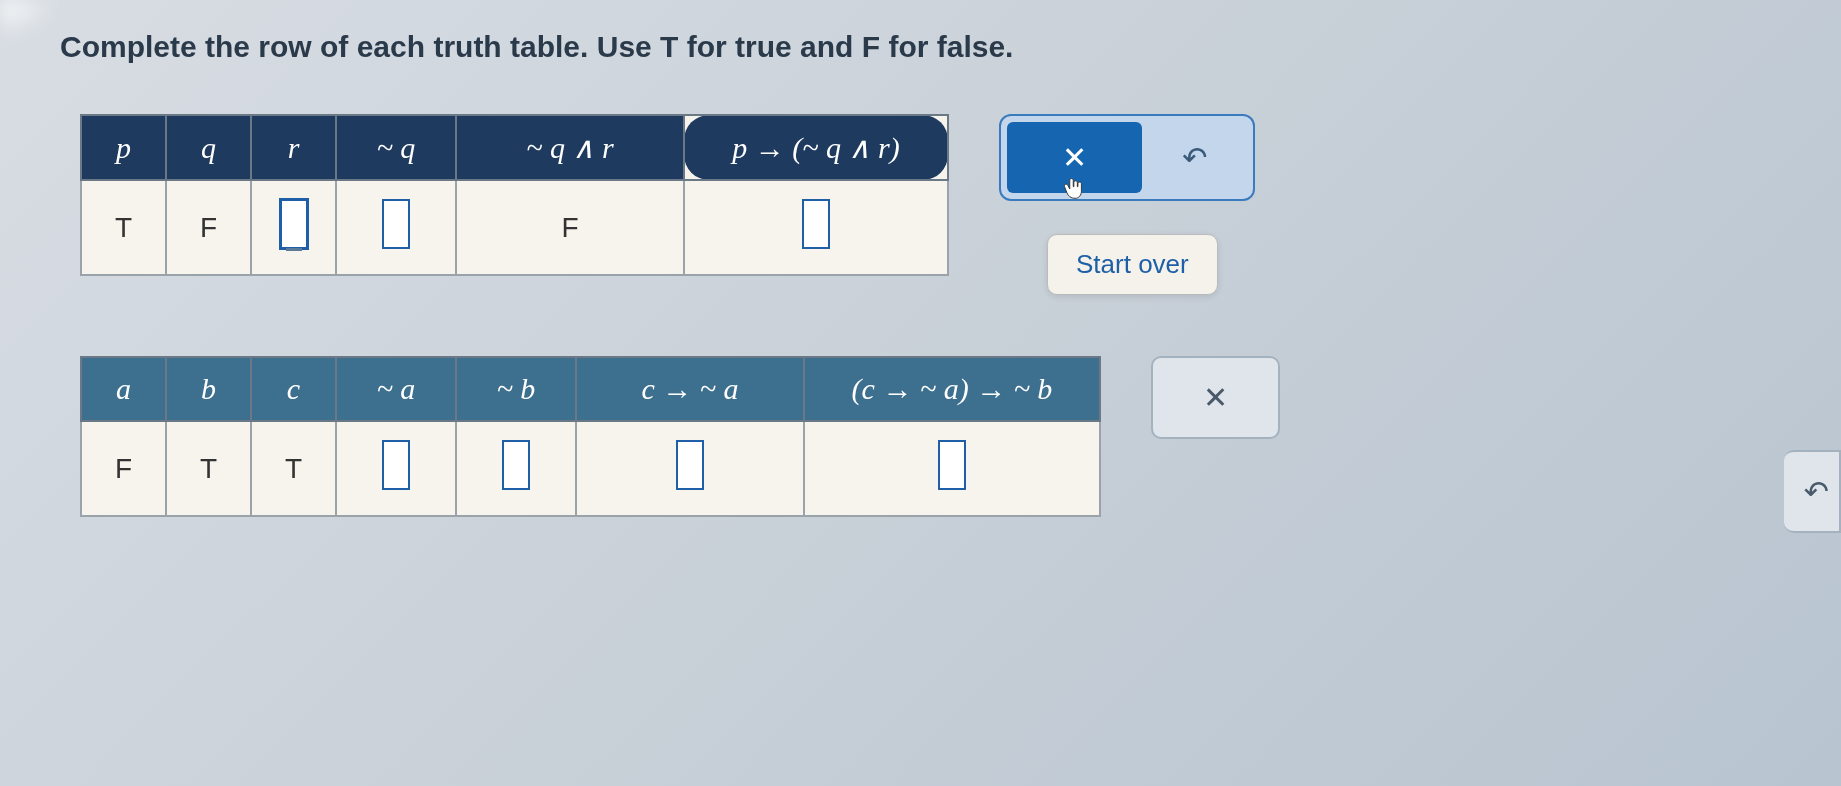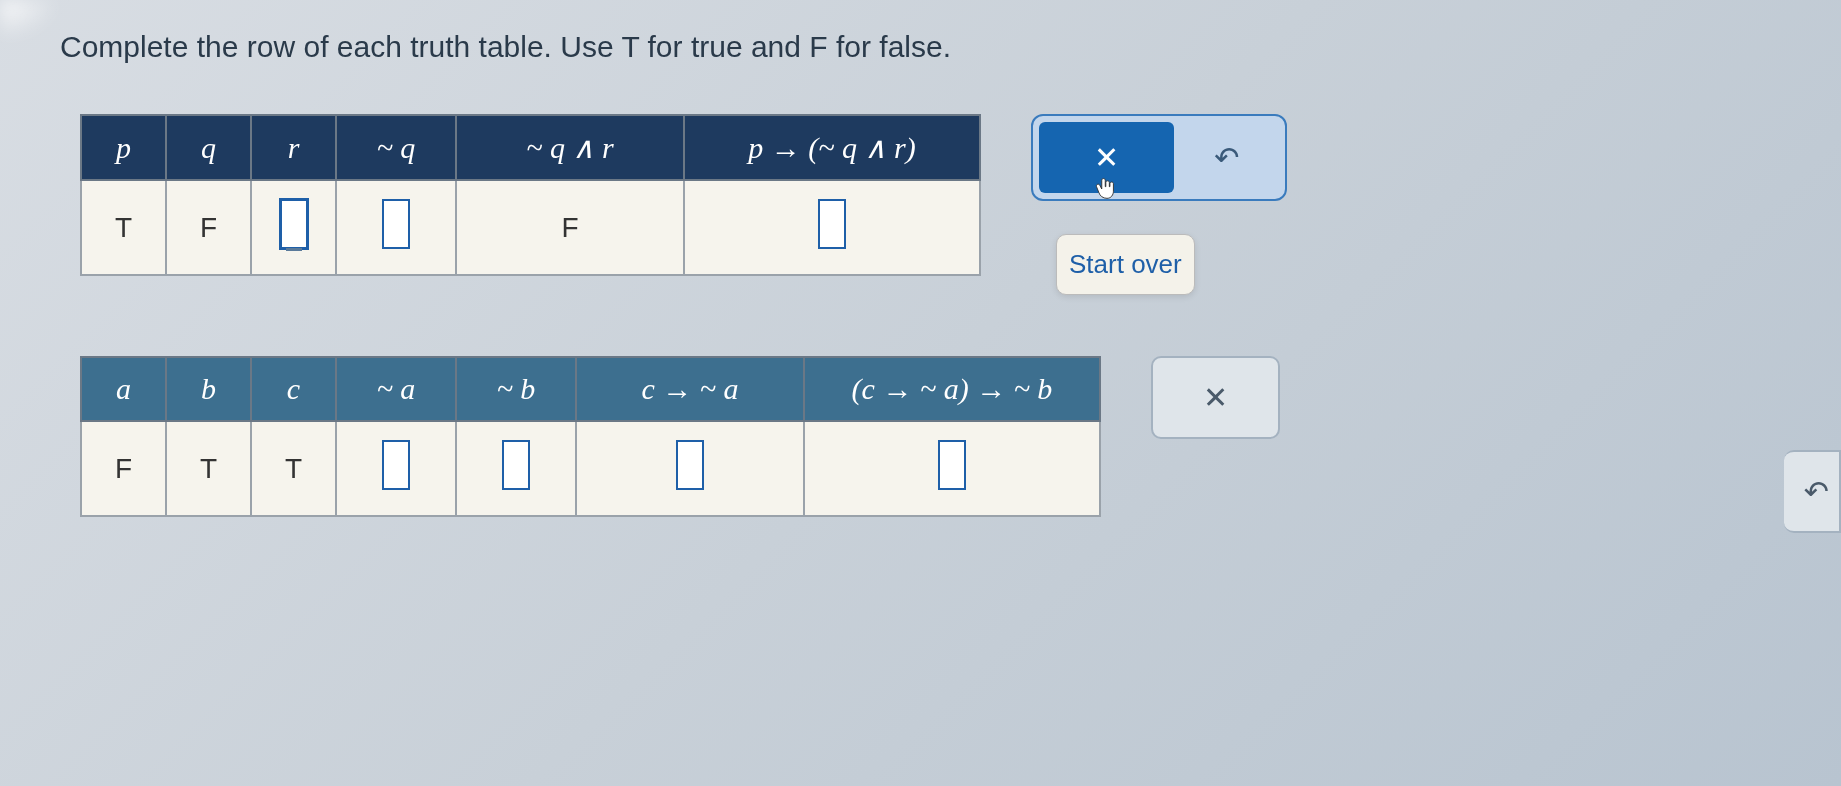--- a/index.html
+++ b/index.html
@@ -17,21 +17,21 @@
     position: absolute;
     top: 0; left: 0;
     width: 60px; height: 40px;
     background: radial-gradient(ellipse at top left, rgba(255,255,255,0.9), transparent 70%);
     filter: blur(8px);
   }
   .instruction {
     font-size: 30px;
     color: #2a3a4a;
     margin: 10px 0 50px 20px;
-    font-weight: 400;
+    font-weight: 700;
   }
   .row-wrap {
     display: flex;
     align-items: flex-start;
     gap: 50px;
     margin-bottom: 80px;
     padding-left: 40px;
   }
   table {
     border-collapse: collapse;
@@ -103,25 +103,25 @@
     bottom: -10px;
     left: 50%;
     transform: translateX(-50%);
     width: 28px;
     height: 28px;
     color:#fff;
   }
   .tooltip {
     position: absolute;
     top: 120px;
-    left: 25px;
+    left: 48px;
     background: #f4f2ea;
     border: 1px solid #bbb;
     border-radius: 10px;
-    padding: 14px 12px;
+    padding: 14px 28px;
     font-size: 26px;
     color: #1e5fa8;
     box-shadow: 0 2px 6px rgba(0,0,0,0.1);
   }
   .tooltip::before {
     content: "";
     position: absolute;
     top: -12px;
     left: 80px;
     border: 12px solid transparent;
@@ -143,21 +143,21 @@
     border-radius: 10px 0 0 10px;
     background: #dfe5ea;
     padding: 22px 10px 22px 20px;
     font-size: 30px;
     color: #4a5a6a;
   }
   
   .w-s { width: 85px; }
   .w-m { width: 120px; }
   .w-l { width: 228px; }
-  .w-xl { width: 296px; }
+  .w-xl { width: 264px; border-radius: 25px; }
   .w-xxl { width: 296px; }
 </style>
 </head>
 <body>
 
 <div class="instruction">Complete the row of each truth table. Use T for true and F for false.</div>
 
 <div class="row-wrap">
   <table class="t1">
     <thead>

